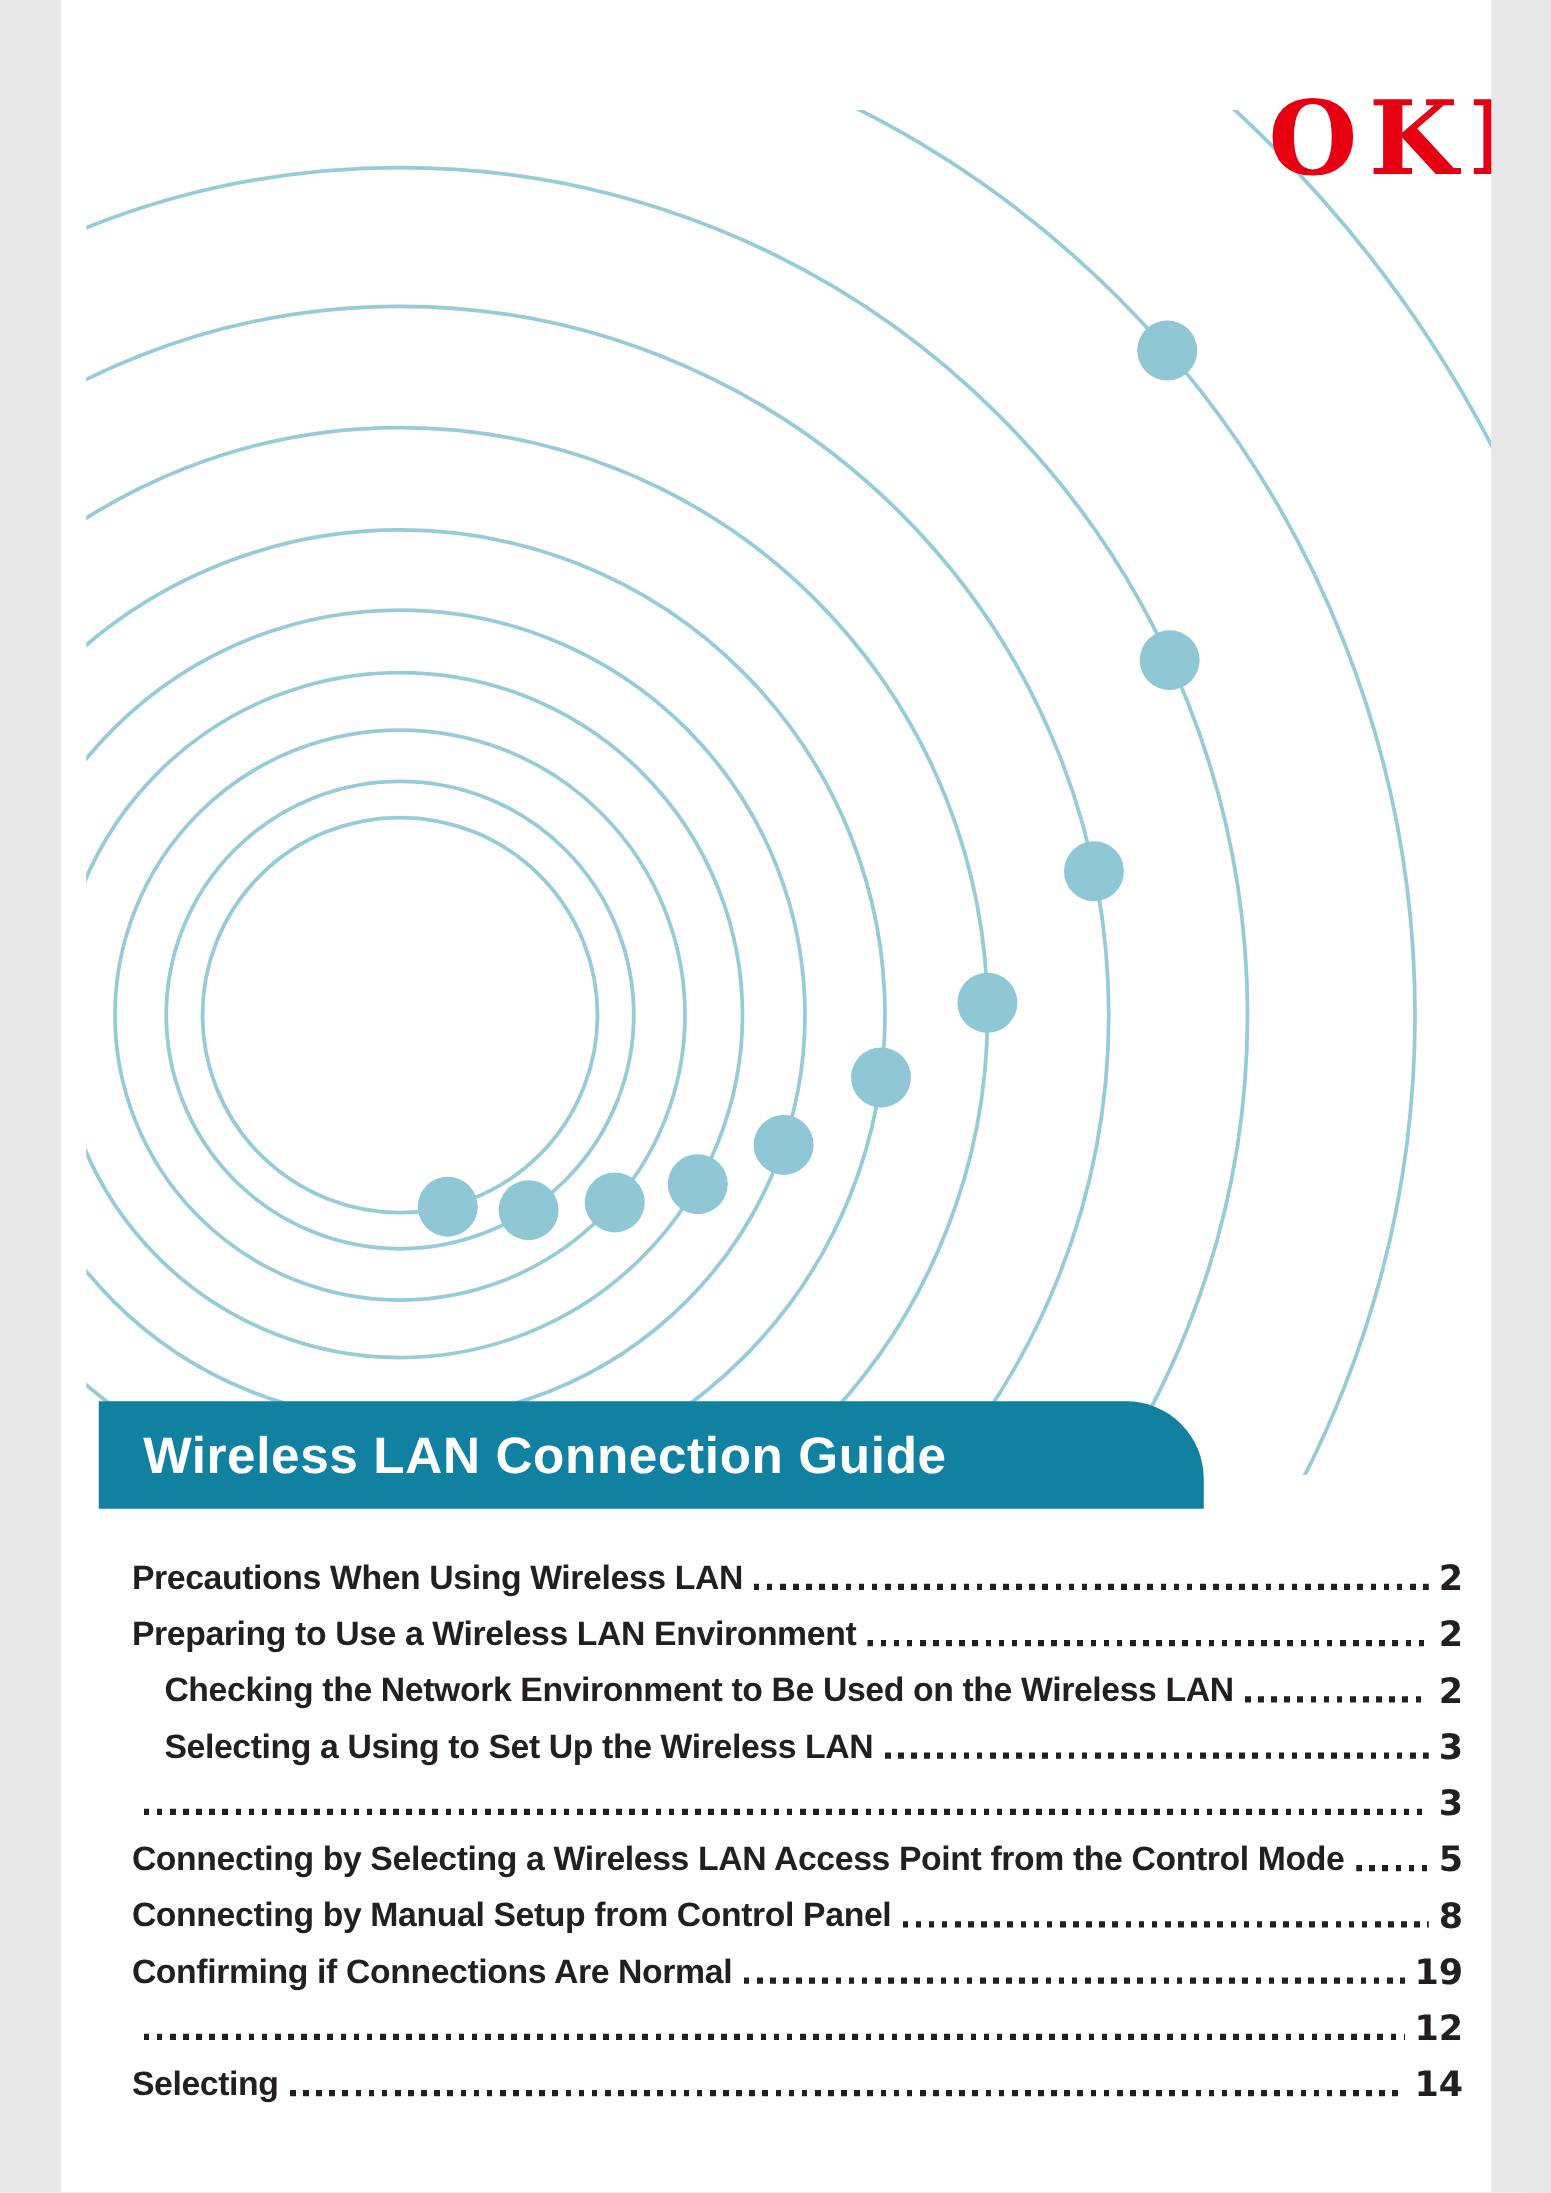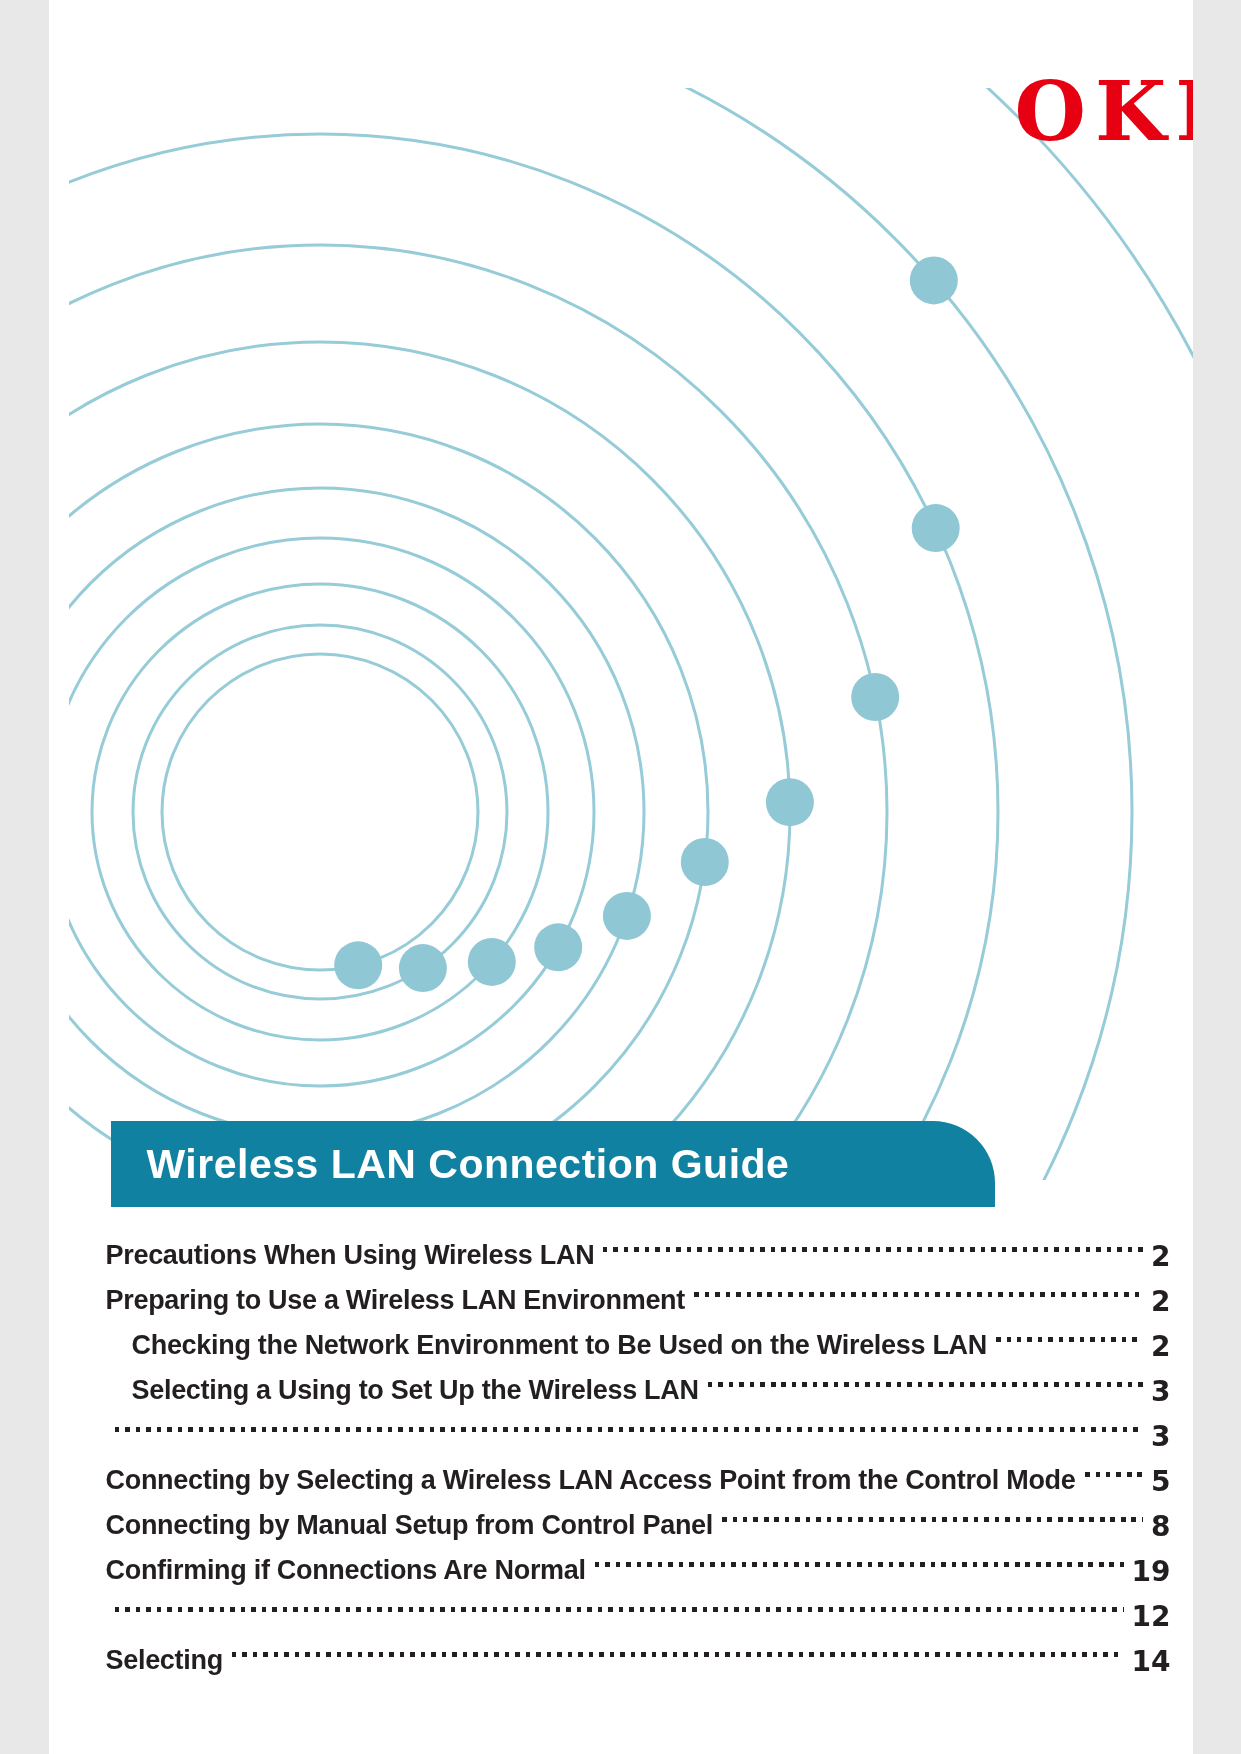--- a/index.html
+++ b/index.html
@@ -32,39 +32,38 @@
     font-size:82px;line-height:1;
     letter-spacing:9px;
     color:var(--brand-red);
   }
   
   .title-banner{
     position:absolute;left:30px;top:1121px;z-index:2;
     width:884px;height:86px;
     background:var(--teal);
     border-radius:0 62px 0 0;
-    margin-left:32px;
   }
   .banner-title{
     position:absolute;left:36px;top:0;height:100%;
     display:flex;align-items:center;
     color:#ffffff;
     font-weight:bold;
     font-size:41px;
     letter-spacing:0.5px;
     white-space:nowrap;
   }
   
   .toc{
     position:absolute;left:57px;top:1240px;z-index:2;
     width:1065px;
   }
   .toc-row{
     height:45px;
-    display:flex;
+    display:flex;align-items:center;
     color:var(--ink);
     cursor:pointer;
   }
   .toc-row.indent{padding-left:26px;}
   .toc-label{
     white-space:nowrap;
     font-weight:bold;
     font-size:27px;
     letter-spacing:-0.3px;
   }

